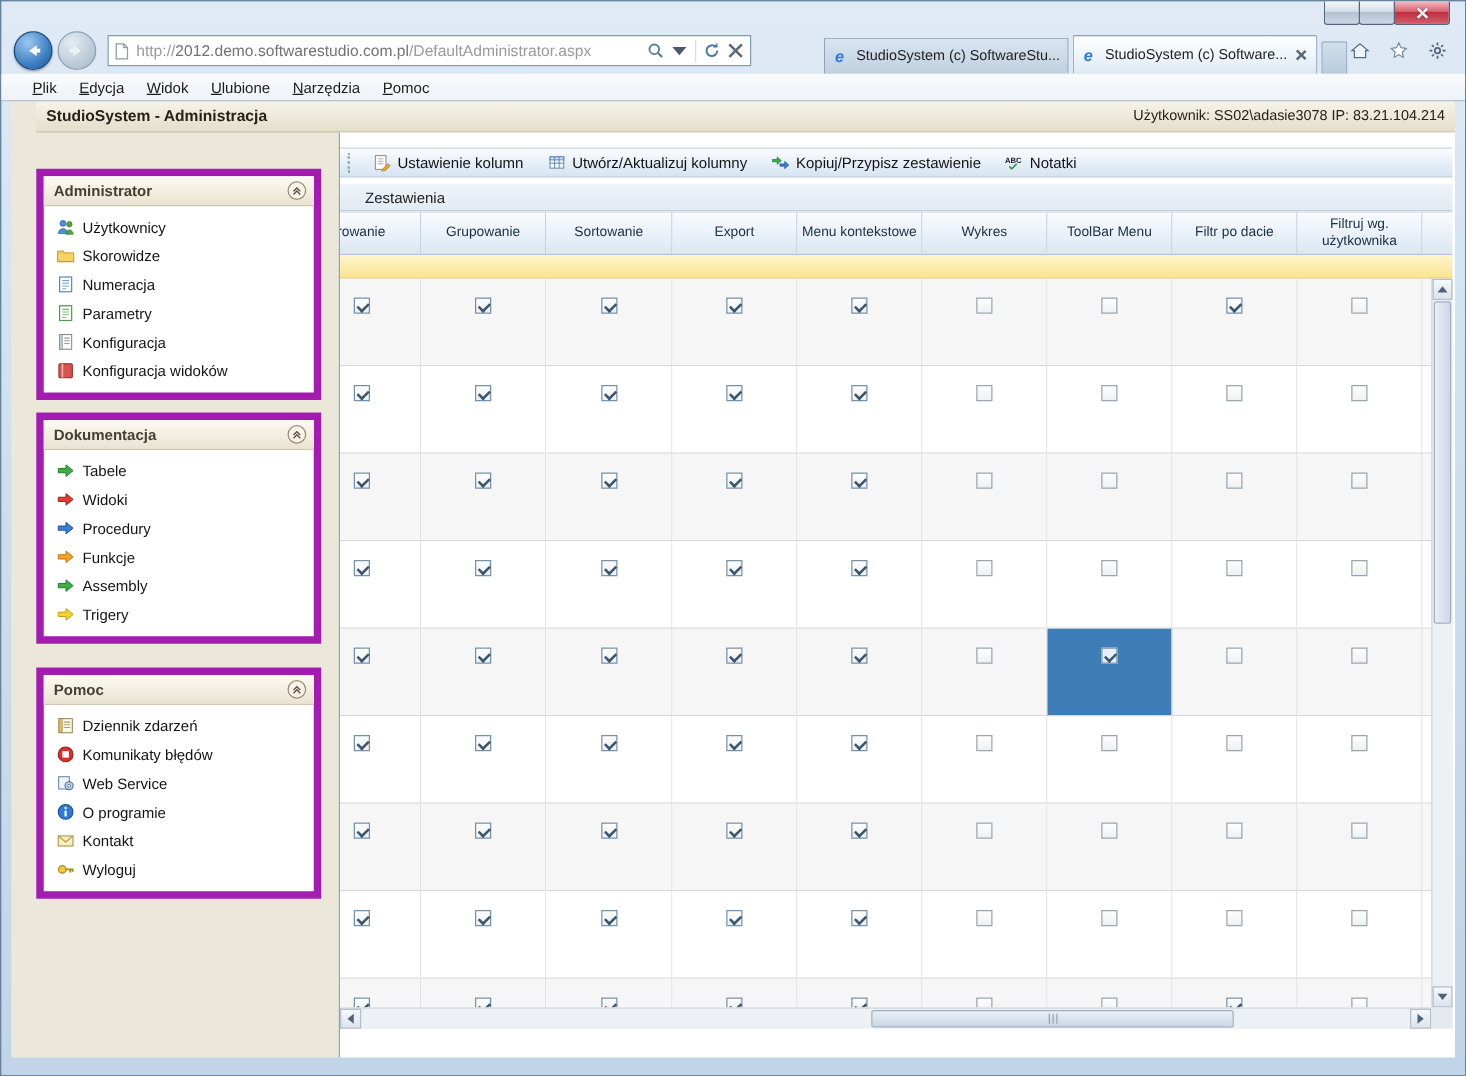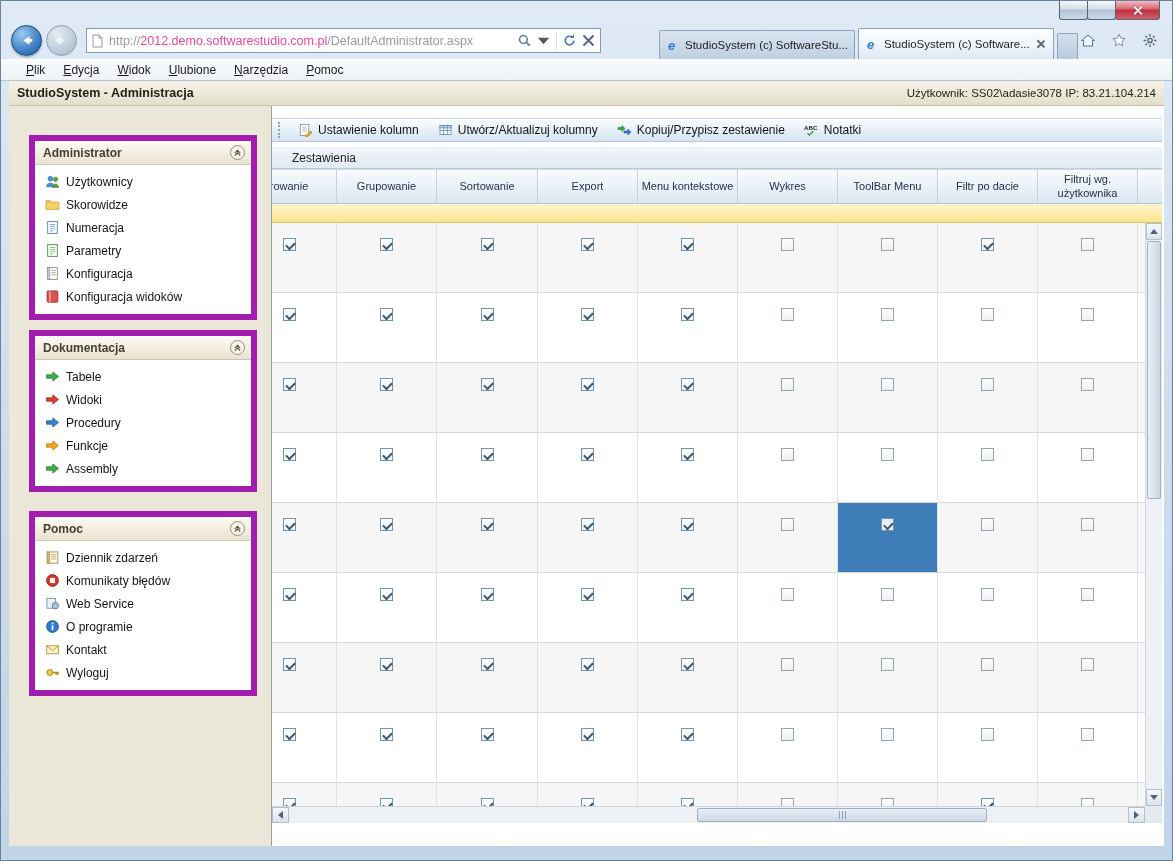--- a/index.html
+++ b/index.html
@@ -28,21 +28,21 @@
   .navbtn.back { margin-left:10px; background:radial-gradient(circle at 35% 28%,#9cc8f0,#3c7ec2 62%,#1d5b9a);
     border:1px solid #17497c; box-shadow:0 1px 2px rgba(0,0,0,.35); }
   .navbtn.fwd { margin-left:4px; background:radial-gradient(circle at 35% 28%,#e4ebf2,#bccbd9 62%,#a5b7c8);
     border:1px solid #8ba0b4; }
   .navbtn svg { width:17px; height:17px; }
   .addressbar { margin-left:9px; width:518px; height:25px; background:#fff;
     border:1px solid #7e9cb9; display:flex; align-items:center; padding:0 2px 0 4px; }
   .addr-fav { width:13px; height:14px; flex:none; margin-right:5px; }
   .addr-fav svg { width:100%; height:100%; }
   .url { flex:1; font-size:12.5px; color:#9a9a9a; white-space:nowrap; overflow:hidden; }
-  .url .dom { color:#ec4899; }
+  .url .dom { color:#737373; }
   .addr-icons { display:flex; align-items:center; flex:none; }
   .addr-btn { height:21px; min-width:18px; display:flex; align-items:center; justify-content:center; padding:0 2px; }
   .addr-btn svg { width:13px; height:13px; }
   .addr-sep { width:1px; height:18px; background:#d5dde5; margin:0 3px; }
 
   .tabs { display:flex; align-items:flex-end; height:37px; margin-left:58px; }
   .tab { width:196px; height:29px; margin-right:3px; border:1px solid #8ba3bd; border-bottom:none;
     border-radius:2px 2px 0 0; background:linear-gradient(#d9e4ef,#bfd0e1);
     display:flex; align-items:center; padding:0 6px; font-size:11.5px; color:#1e1e1e; }
   .tab.active { height:31px; background:linear-gradient(#fdfeff,#eef4f9 55%,#dfe9f3); }
@@ -60,21 +60,21 @@
   .chrome-icons .icn { width:16px; height:15px; }
 
   
   .menubar { position:absolute; top:58px; left:0; right:0; height:22px;
     background:linear-gradient(#f9fbfd,#eef2f6); border-bottom:1px solid #b6c3d0;
     display:flex; align-items:center; padding-left:16px; z-index:5; }
   .menu-item { padding:2px 9px; color:#1c1c1c; }
 
   
   .pagearea { position:absolute; top:80px; left:8px; right:8px; bottom:14px;
-    background:#ebe8d9; overflow:hidden; }
+    background:#ebe8d9; overflow:hidden;padding-left:20px; }
   .page-header { height:25px; background:linear-gradient(#f6f3e8,#e3dfcb);
     border-bottom:1px solid #c7c1a8; display:flex; align-items:center;
     justify-content:space-between; padding:0 8px; }
   .page-title { color:#25221a; font-weight:bold; font-size:12.5px; }
   .user-info { font-size:11.5px; color:#25221a; }
 
   
   .sidebar { position:absolute; left:20px; top:25px; width:228px; bottom:0; padding-top:29px; }
   .panel { border:6px solid #a21caf; background:#fff; }
   .panel + .panel { margin-top:10px; }
@@ -412,20 +412,28 @@
               <span class="side-label">Funkcje</span>
             </div>
             <div class="side-item">
               <span class="icn">
                 <svg viewBox="0 0 14 14">
                   <path d="M1.5 5.4h5.8V2.7L12.6 7l-5.3 4.3V8.6H1.5z" fill="#3fae49" stroke="#1e7a28" stroke-width="0.7"></path>
                 </svg>
               </span>
               <span class="side-label">Assembly</span>
             </div>
+            <div class="side-item">
+              <span class="icn">
+                <svg viewBox="0 0 14 14">
+                  <path d="M1.5 5.4h5.8V2.7L12.6 7l-5.3 4.3V8.6H1.5z" fill="#f5d327" stroke="#b99a10" stroke-width="0.7"></path>
+                </svg>
+              </span>
+              <span class="side-label">Trigery</span>
+            </div>
           </div>
         </div>
         <div class="panel">
           <div class="panel-header">
             <span class="panel-title">Pomoc</span>
             <span class="collapse-btn">
               <svg viewBox="0 0 10 10">
                 <path d="M2 5.6l3-3 3 3M2 8.4l3-3 3 3" fill="none" stroke="#5a5040" stroke-width="1.2"></path>
               </svg>
             </span>

